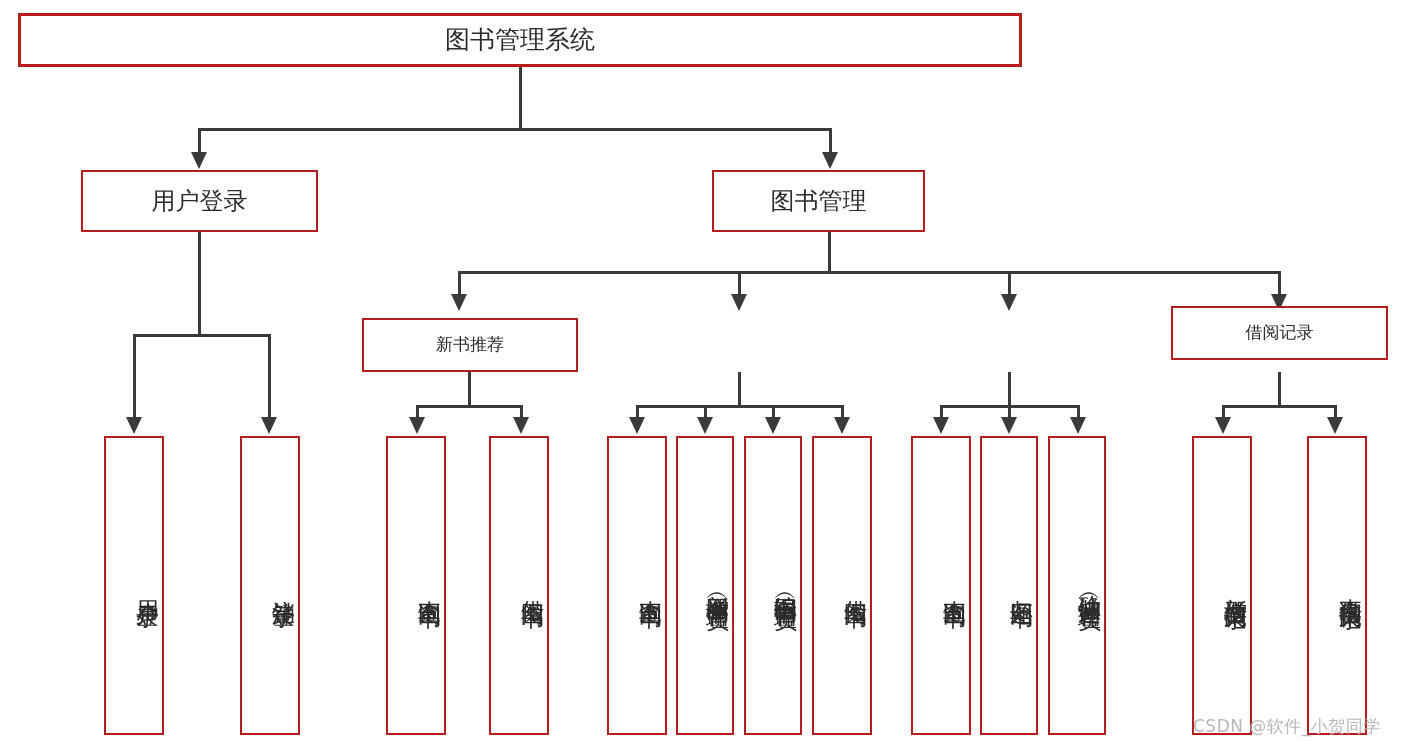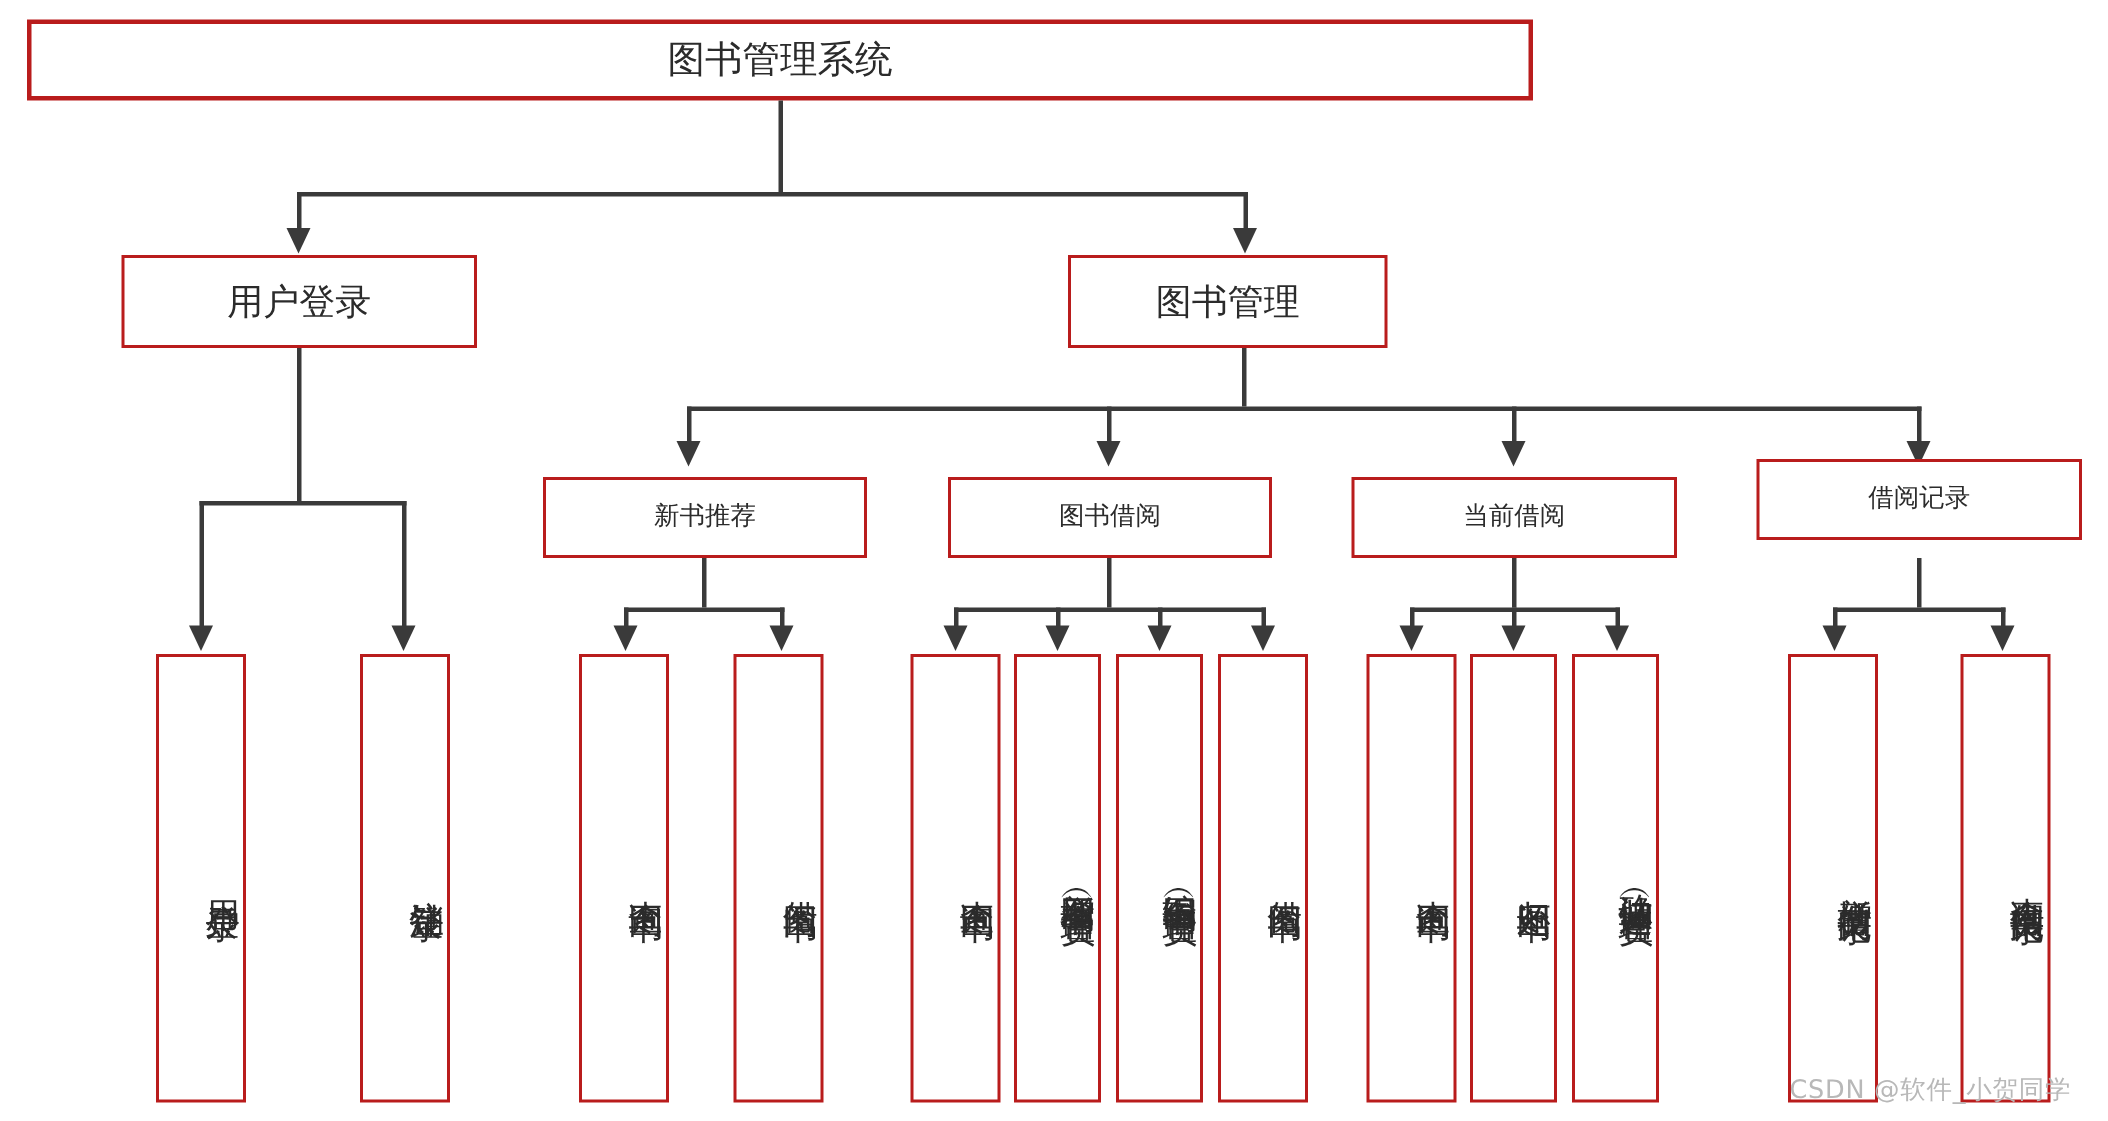--- a/index.html
+++ b/index.html
@@ -120,26 +120,20 @@
   <div class="arrow" style="left:731px; top:294px;"></div>
 
   <div class="edge v" style="left:1008px; top:271px; width:3px; height:26px;"></div>
   <div class="arrow" style="left:1001px; top:294px;"></div>
 
   <div class="edge v" style="left:1278px; top:271px; width:3px; height:26px;"></div>
   <div class="arrow" style="left:1271px; top:294px;"></div>
 
   <div class="node lvl3" style="left:362px; top:318px; width:216px; height:54px;">
     <span>新书推荐</span>
-  </div>
-  <div class="node lvl3" style="left:632px; top:318px; width:216px; height:54px;">
-    <span>图书借阅</span>
-  </div>
-  <div class="node lvl3" style="left:901px; top:318px; width:217px; height:54px;">
-    <span>当前借阅</span>
   </div>
   <div class="node lvl3" style="left:1171px; top:306px; width:217px; height:54px;">
     <span>借阅记录</span>
   </div>
 
   <div class="edge v" style="left:468px; top:372px; width:3px; height:33px;"></div>
   <div class="edge h" style="left:416px; top:405px; width:107px; height:3px;"></div>
   <div class="edge v" style="left:416px; top:405px; width:3px; height:16px;"></div>
   <div class="arrow" style="left:409px; top:417px;"></div>
   <div class="edge v" style="left:520px; top:405px; width:3px; height:16px;"></div>

